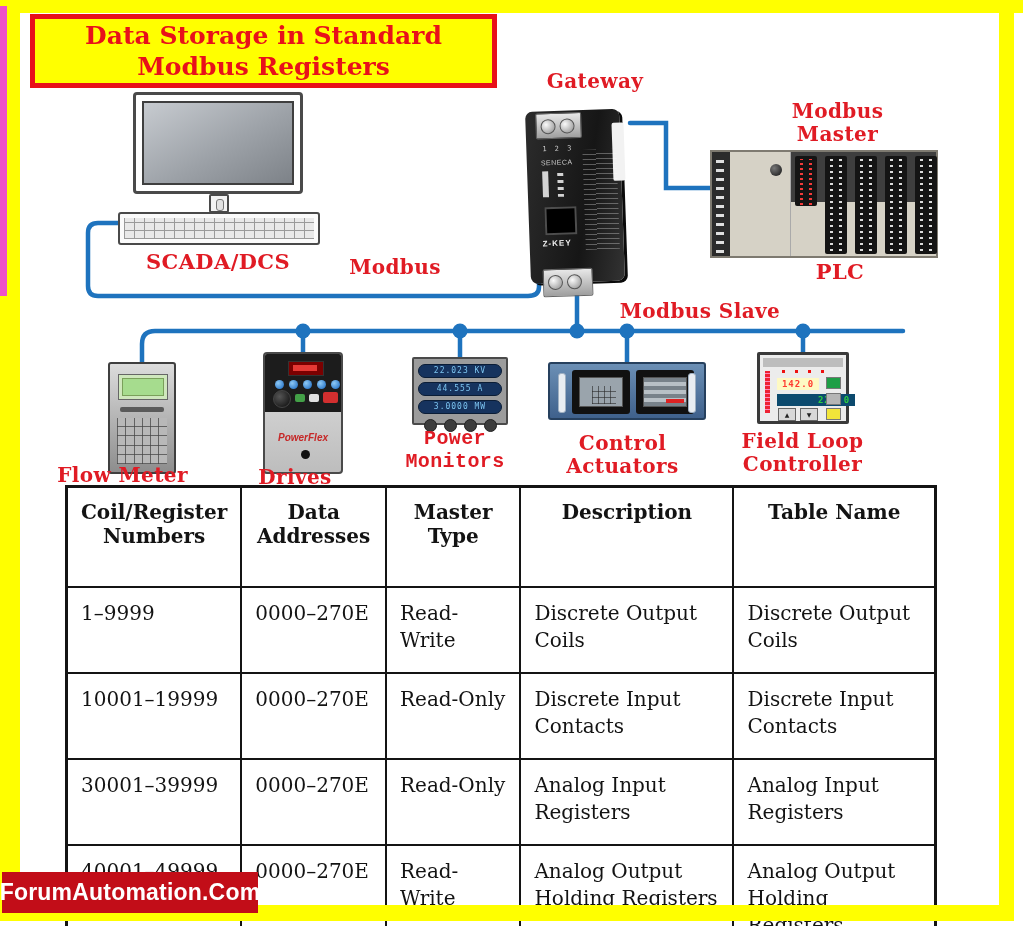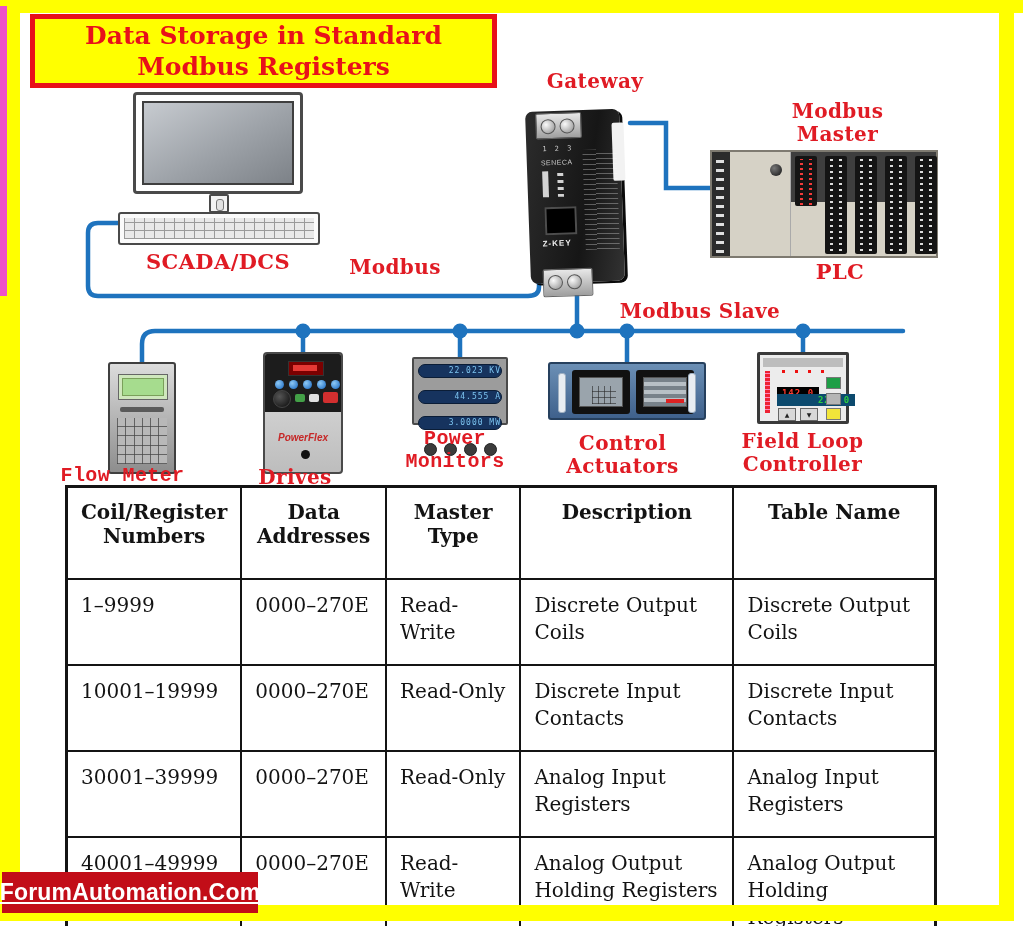--- a/index.html
+++ b/index.html
@@ -97,22 +97,22 @@
     background:radial-gradient(circle at 35% 35%,#555,#0a0a0a);border:1px solid #444;}
   .dr-g{position:absolute;left:30px;top:40px;width:10px;height:8px;background:#43a047;border-radius:2px;}
   .dr-w{position:absolute;left:44px;top:40px;width:10px;height:8px;background:#e0e0e0;border-radius:2px;}
   .dr-r{position:absolute;left:58px;top:38px;width:15px;height:11px;background:#d32f2f;border-radius:2px;}
   .dr-brand{position:absolute;left:0;right:0;top:78px;text-align:center;color:#c62828;
     font-family:"Liberation Sans",sans-serif;font-weight:bold;font-style:italic;font-size:10px;}
   .dr-dot{position:absolute;left:36px;top:96px;width:9px;height:9px;border-radius:50%;background:#111;}
   
   .pmon{left:412px;top:357px;width:96px;height:68px;background:#9c9c9c;border:2px solid #4a4a4a;border-radius:2px;
     display:flex;flex-direction:column;align-items:center;padding-top:5px;}
-  .pill{width:82px;height:12px;margin-bottom:12px;background:#16335e;border:1px solid #0b1d36;border-radius:7px;
-    color:#7cc4f0;font-family:"DejaVu Sans Mono",monospace;font-size:8px;line-height:12px;text-align:right;letter-spacing:1px;}
+  .pill{width:82px;height:12px;margin-bottom:4px;background:#16335e;border:1px solid #0b1d36;border-radius:7px;
+    color:#7cc4f0;font-family:"DejaVu Sans Mono",monospace;font-size:8px;line-height:12px;text-align:center;letter-spacing:1px;}
   .pbtns{display:flex;gap:7px;margin-top:1px;}
   .pbtn{width:11px;height:11px;border-radius:50%;background:#3c3c3c;border:1px solid #222;}
   
   .actuators{left:548px;top:362px;width:158px;height:58px;border:2px solid #26405e;border-radius:3px;
     background:linear-gradient(180deg,#6b8fb5,#3f618c);}
   .handle{position:absolute;top:9px;width:6px;height:38px;background:#e8edf2;border:1px solid #9fb0c2;border-radius:3px;}
   .handle.hl{left:8px;} .handle.hr{right:8px;}
   .scr{position:absolute;top:6px;width:58px;height:44px;background:#111;border-radius:3px;}
   .scr.s1{left:22px;} .scr.s2{left:86px;}
   .scr-in{position:absolute;left:7px;top:7px;right:7px;bottom:7px;background:#9aa4ac;border:1px solid #555;}
@@ -124,38 +124,38 @@
   .scr.s2 .scr-in::after{content:"";position:absolute;right:2px;bottom:3px;width:18px;height:4px;background:#d22;}
   
   .floop{left:757px;top:352px;width:92px;height:72px;background:#ececec;border:3px solid #3a3a3a;border-radius:2px;}
   .fl-strip{position:absolute;left:3px;top:3px;right:3px;height:9px;background:#bdbdbd;}
   .fl-bar{position:absolute;left:5px;top:16px;width:5px;height:42px;
     background:repeating-linear-gradient(0deg,#e23 0 3px,#f8b 3px 4px);}
   .fl-leds{position:absolute;left:22px;top:15px;width:52px;height:3px;
     background-image:repeating-linear-gradient(90deg,#e11 0 3px,transparent 3px 13px);}
   .fl-disp{position:absolute;left:17px;width:42px;height:12px;text-align:center;
     font-family:"DejaVu Sans Mono",monospace;font-size:9px;font-weight:bold;line-height:12px;letter-spacing:1px;}
-  .fl-d1{top:32px;background:#000000;color:#ff3b30;}
+  .fl-d1{top:23px;background:#fef9c3;color:#ff3b30;}
   .fl-d2{top:39px;background:#0c4a6e;color:#2ecc40;padding-left:36px;}
   .fl-sq{position:absolute;left:66px;width:13px;height:10px;border:1px solid #777;}
   .fl-sq.g{top:22px;background:#1e9e46;} .fl-sq.gr{top:38px;background:#b5b5b5;} .fl-sq.y{top:53px;background:#f2e53a;}
   .fl-btn{position:absolute;top:53px;width:16px;height:11px;background:#d8d8d8;border:1px solid #666;
     font-size:6px;line-height:11px;text-align:center;color:#222;}
   .fl-up{left:18px;} .fl-dn{left:40px;}
   
   table.modbus{position:absolute;left:65px;top:485px;width:872px;border-collapse:collapse;background:#fff;z-index:5;
     font-size:20px;color:#131313;}
   table.modbus th,table.modbus td{border:2px solid #141414;vertical-align:top;}
   table.modbus{border:3px solid #141414;}
-  table.modbus th{height:74px;font-weight:bold;text-align:center;padding:12px 4px 4px 4px;font-size:20px;}
+  table.modbus th{height:74px;font-weight:bold;text-align:center;padding:12px 4px 12px 4px;font-size:20px;}
   table.modbus td{height:72px;text-align:left;padding:12px 8px 0 13px;line-height:1.35;}
   
   .watermark{position:absolute;left:2px;top:872px;width:256px;height:41px;background:#c20d18;z-index:7;
     display:flex;align-items:center;justify-content:center;}
-  .watermark span{color:#fff;font-family:"Liberation Sans",sans-serif;font-weight:bold;font-size:23px;letter-spacing:.2px;text-decoration:underline;}
+  .watermark span{color:#fff;font-family:"Liberation Sans",sans-serif;font-weight:bold;font-size:23px;letter-spacing:.2px;}
 </style>
 </head>
 <body>
 
 <div class="stage">
 
   <svg class="wires" width="1023" height="926" viewBox="0 0 1023 926">
     <g fill="none" stroke="#1e73be" stroke-width="4.5" stroke-linecap="round">
       <path d="M 122 223 L 98 223 Q 88 223 88 233 L 88 286 Q 88 296 98 296 L 528 296 Q 539 296 539 287 L 539 262"></path>
       <path d="M 630 123 L 666 123 L 666 188 L 710 188"></path>
@@ -285,21 +285,21 @@
     <div class="fl-btn fl-up">▲</div>
     <div class="fl-btn fl-dn">▼</div>
   </div>
 
   <div class="lbl" style="left:118px;top:250px;width:200px;font-size:21px;">SCADA/DCS</div>
   <div class="lbl" style="left:340px;top:256px;width:110px;">Modbus</div>
   <div class="lbl" style="left:535px;top:70px;width:120px;">Gateway</div>
   <div class="lbl" style="left:785px;top:100px;width:105px;">Modbus Master</div>
   <div class="lbl" style="left:800px;top:260px;width:80px;font-size:21px;">PLC</div>
   <div class="lbl" style="left:615px;top:300px;width:170px;">Modbus Slave</div>
-  <div class="lbl" style="left:55px;top:464px;width:135px;font-family:Liberation Mono, monospace;">Flow Meter</div>
+  <div class="lbl" style="left:55px;top:464px;width:135px;">Flow Meter</div>
   <div class="lbl" style="left:250px;top:466px;width:90px;">Drives</div>
   <div class="lbl" style="left:400px;top:427px;width:110px;font-family:Liberation Mono, monospace;">Power Monitors</div>
   <div class="lbl" style="left:560px;top:432px;width:125px;">Control Actuators</div>
   <div class="lbl" style="left:735px;top:430px;width:135px;">Field Loop Controller</div>
 
   <table class="modbus">
     <colgroup>
       <col style="width:175px">
         <col style="width:145px">
         <col style="width:135px">

